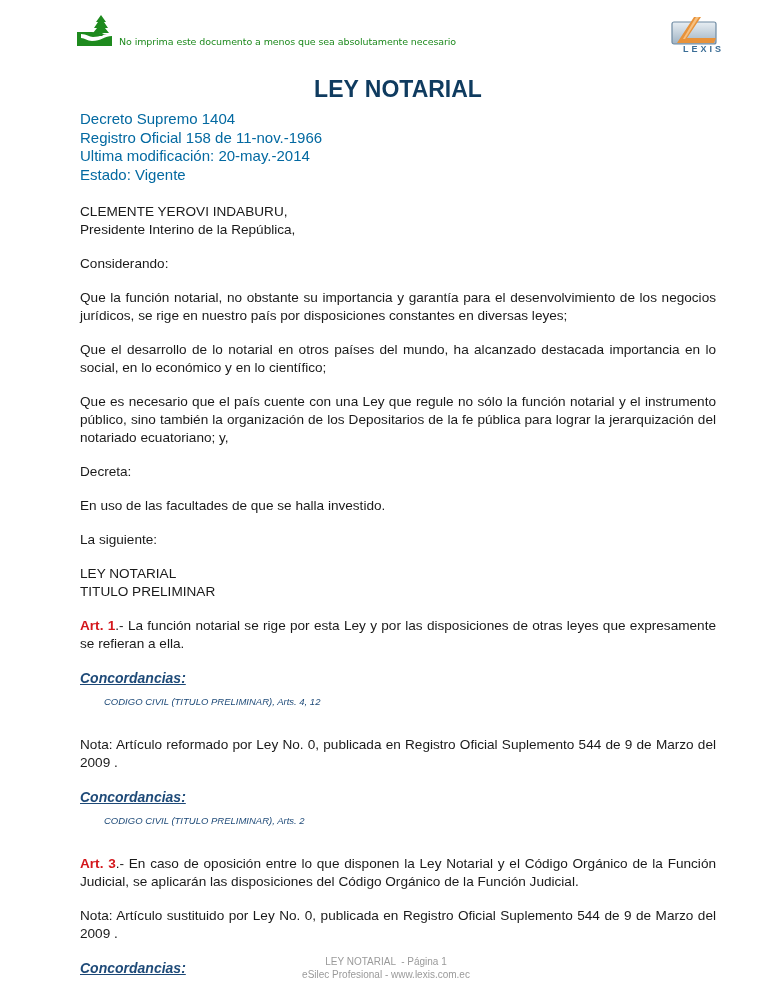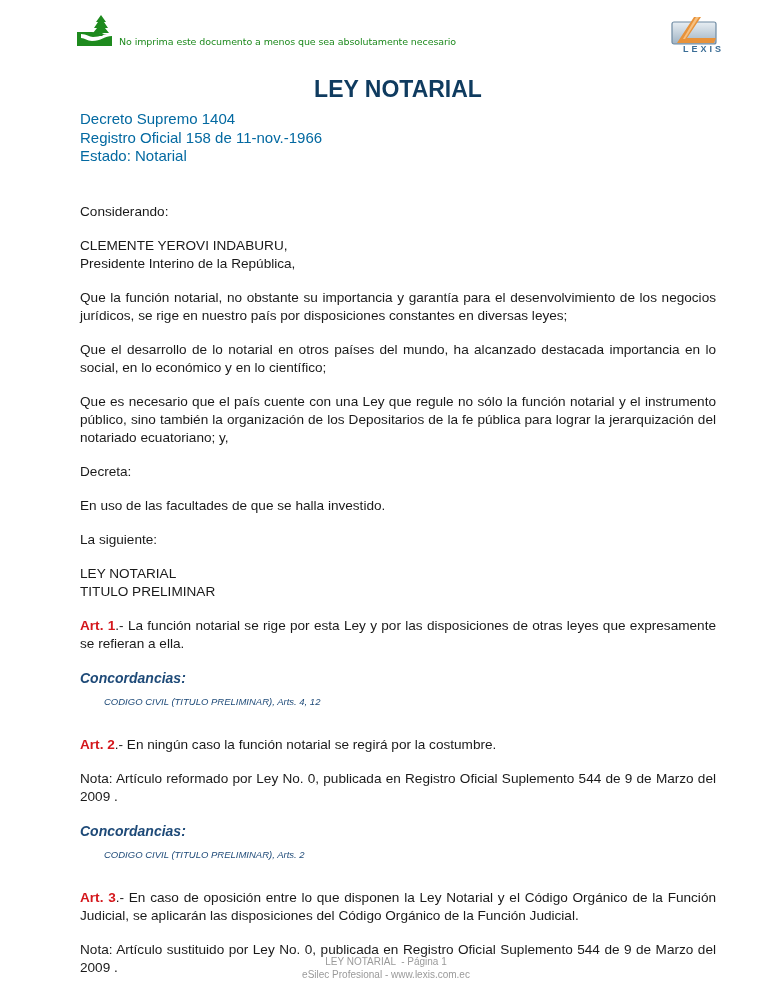--- a/index.html
+++ b/index.html
@@ -12,21 +12,21 @@
   .lexis-logo { position:absolute; left:666px; top:16px; width:58px; height:42px; }
   .lexis-text { position:absolute; left:668px; top:44px; width:56px; text-align:right;
                 font-size:9px; letter-spacing:3px; color:#3a6d96; font-weight:bold; }
   .title { position:absolute; left:0; top:76px; width:768px; text-align:center;
            font-size:23px; font-weight:bold; color:#0f3b5f; margin-left:14px; }
   .meta { position:absolute; left:80px; top:110px; font-size:15px; line-height:18.5px; color:#0369a1; }
   .body { position:absolute; left:80px; top:203px; width:636px; font-size:13.6px; line-height:18px; color:#1a1a1a; }
   .body p { margin:0 0 16px 0; text-align:justify; }
   .art-label { color:#d4171c; font-weight:bold; }
   .concord { margin:0 0 6px 0 !important; font-weight:bold; font-style:italic; color:#1e4a78;
-             font-size:14px; }
+             text-decoration:underline; font-size:14px; }
   .concord-ref { margin:0 0 25px 24px !important; font-style:italic; font-size:9.5px; color:#1e4a78;
                  text-align:right; }
   .footer { position:absolute; left:0; top:955px; width:768px; text-align:center;
             font-size:10px; line-height:13px; color:#9a9a9a; margin-left:2px; }
 </style>
 </head>
 <body>
 
 <div class="header">
   <svg class="eco-logo" viewBox="0 0 36 32">
@@ -48,45 +48,45 @@
     <polygon points="30,1 33,1 19,23 17,23" fill="#f6c07f"></polygon>
   </svg>
   <span class="lexis-text">LEXIS</span>
 </div>
 
 <div class="title">LEY NOTARIAL</div>
 
 <div class="meta">
   <div>Decreto Supremo 1404</div>
   <div>Registro Oficial 158 de 11-nov.-1966</div>
-  <div>Estado: Notarial</div>
+  <div>Ultima modificación: 20-may.-2014</div>
+  <div>Estado: Vigente</div>
 </div>
 
 <div class="body">
-  <p>Considerando:</p>
   <p>
     <span>CLEMENTE YEROVI INDABURU,</span><br>
     <span>Presidente Interino de la República,</span>
   </p>
+  <p>Considerando:</p>
   <p>Que la función notarial, no obstante su importancia y garantía para el desenvolvimiento de los negocios jurídicos, se rige en nuestro país por disposiciones constantes en diversas leyes;</p>
   <p>Que el desarrollo de lo notarial en otros países del mundo, ha alcanzado destacada importancia en lo social, en lo económico y en lo científico;</p>
   <p>Que es necesario que el país cuente con una Ley que regule no sólo la función notarial y el instrumento público, sino también la organización de los Depositarios de la fe pública para lograr la jerarquización del notariado ecuatoriano; y,</p>
   <p>Decreta:</p>
   <p>En uso de las facultades de que se halla investido.</p>
   <p>La siguiente:</p>
   <p>
     <span>LEY NOTARIAL</span><br>
     <span>TITULO PRELIMINAR</span>
   </p>
 
   <p><span class="art-label">Art. 1</span><span>.- La función notarial se rige por esta Ley y por las disposiciones de otras leyes que expresamente se refieran a ella.</span></p>
   <p class="concord">Concordancias:</p>
   <p class="concord-ref">CODIGO CIVIL (TITULO PRELIMINAR), Arts. 4, 12</p>
 
-  <p><span class="art-label">Art. 2</span><span>.- En ningún caso la función notarial se regirá por la costumbre.</span></p>
   <p>Nota: Artículo reformado por Ley No. 0, publicada en Registro Oficial Suplemento 544 de 9 de Marzo del 2009 .</p>
   <p class="concord">Concordancias:</p>
   <p class="concord-ref">CODIGO CIVIL (TITULO PRELIMINAR), Arts. 2</p>
 
   <p><span class="art-label">Art. 3</span><span>.- En caso de oposición entre lo que disponen la Ley Notarial y el Código Orgánico de la Función Judicial, se aplicarán las disposiciones del Código Orgánico de la Función Judicial.</span></p>
   <p>Nota: Artículo sustituido por Ley No. 0, publicada en Registro Oficial Suplemento 544 de 9 de Marzo del 2009 .</p>
   <p class="concord">Concordancias:</p>
 </div>
 
 <div class="footer">

